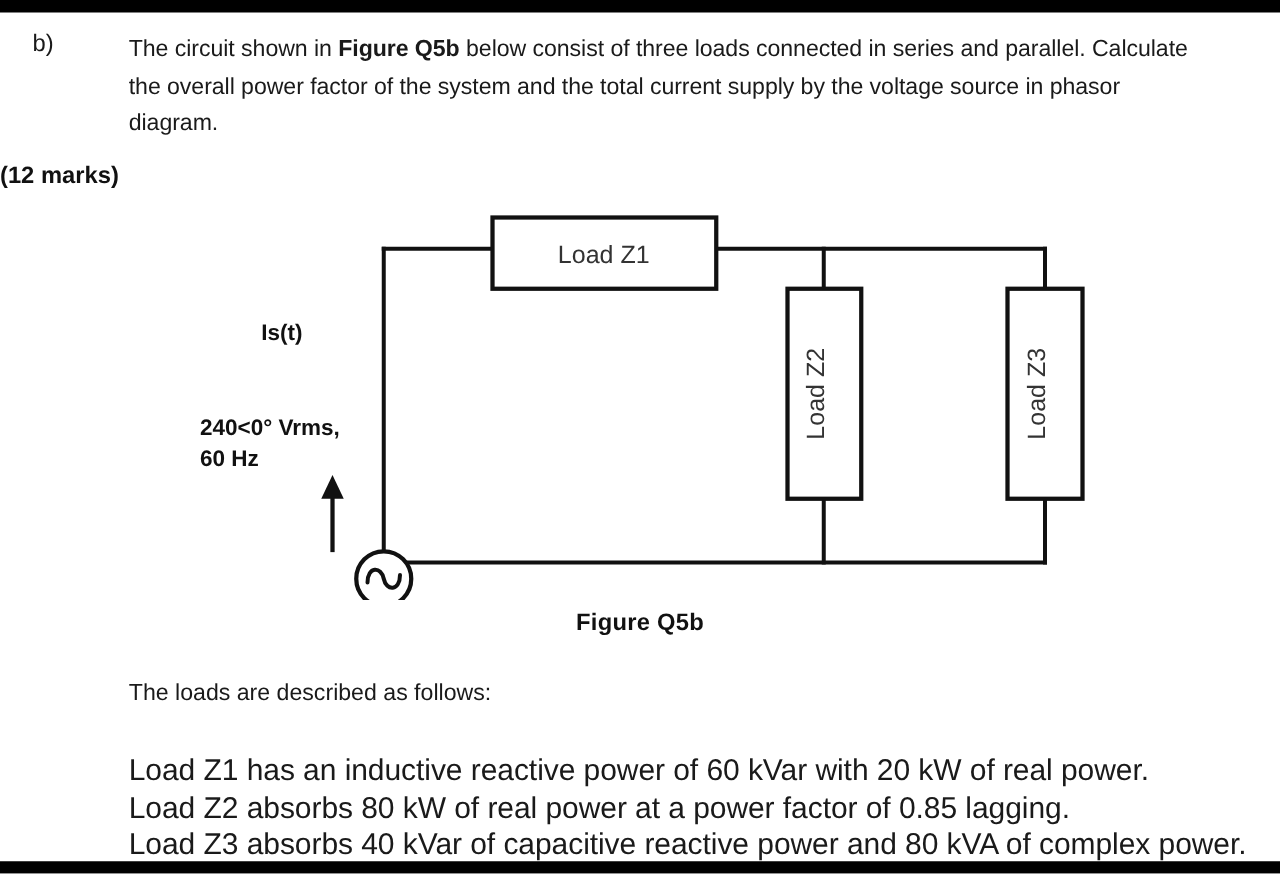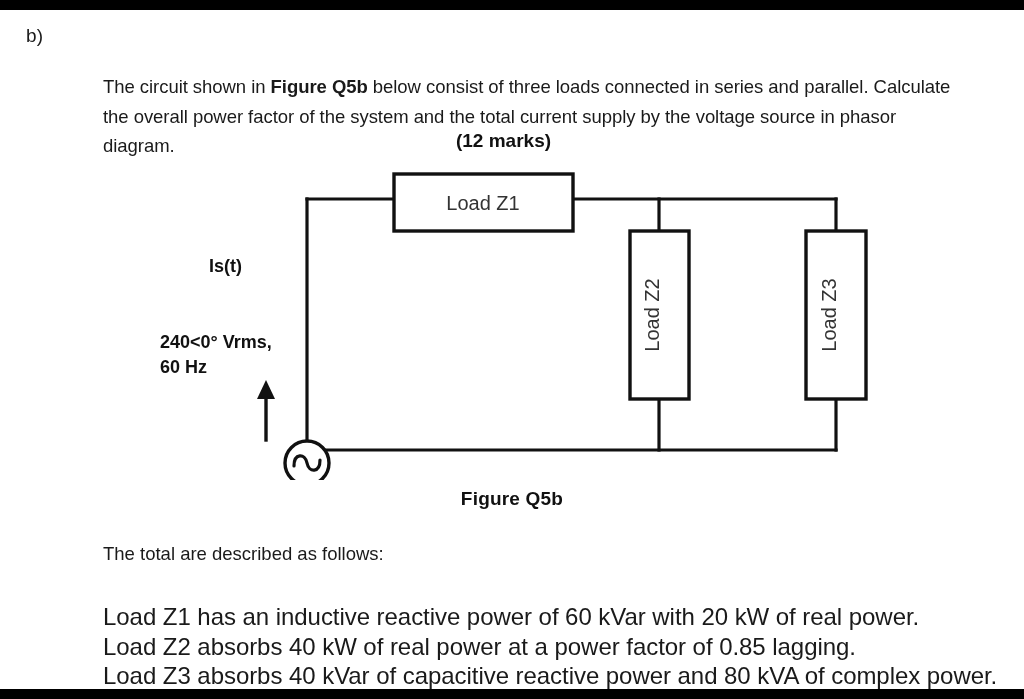--- a/index.html
+++ b/index.html
@@ -46,33 +46,31 @@
   #question-text {
     position: absolute;
     left: 103px;
     top: 6px;
     width: 855px;
     font-size: 18.5px;
     line-height: 29.5px;
     color: #1a1a1a;
     text-align: left;
     letter-spacing: -0.05px;
-    margin-top: 48px;
   }
   #question-text b { font-weight: bold; }
   #marks {
     position: absolute;
     left: 0;
     top: 112px;
     width: 953px;
-    text-align: center;
+    text-align: left;
     font-size: 19px;
     font-weight: bold;
     color: #111111;
-    margin-left: 27px;
   }
 
   
   #circuit {
     position: absolute;
     left: 0;
     top: 150px;
     width: 940px;
     height: 330px;
   }
@@ -183,21 +181,21 @@
       <text id="svg-label-v1" x="160" y="198" font-family="Liberation Sans, sans-serif" font-size="18" font-weight="bold" fill="#111111">240&lt;0° Vrms,</text>
 
       <text id="svg-label-v2" x="160" y="223" font-family="Liberation Sans, sans-serif" font-size="18" font-weight="bold" fill="#111111">60 Hz</text>
     </svg>
   </div>
 
   <div id="figure-caption">
     <span class="cap-inner">Figure Q5b</span>
   </div>
 
-  <div id="loads-intro">The total are described as follows:</div>
+  <div id="loads-intro">The loads are described as follows:</div>
 
   <div id="loads-list">
     <div class="load-line">Load Z1 has an inductive reactive power of 60 kVar with 20 kW of real power.</div>
-    <div class="load-line">Load Z2 absorbs 40 kW of real power at a power factor of 0.85 lagging.</div>
+    <div class="load-line">Load Z2 absorbs 80 kW of real power at a power factor of 0.85 lagging.</div>
     <div class="load-line">Load Z3 absorbs 40 kVar of capacitive reactive power and 80 kVA of complex power.</div>
   </div>
 
 </div>
 
 </body></html>

